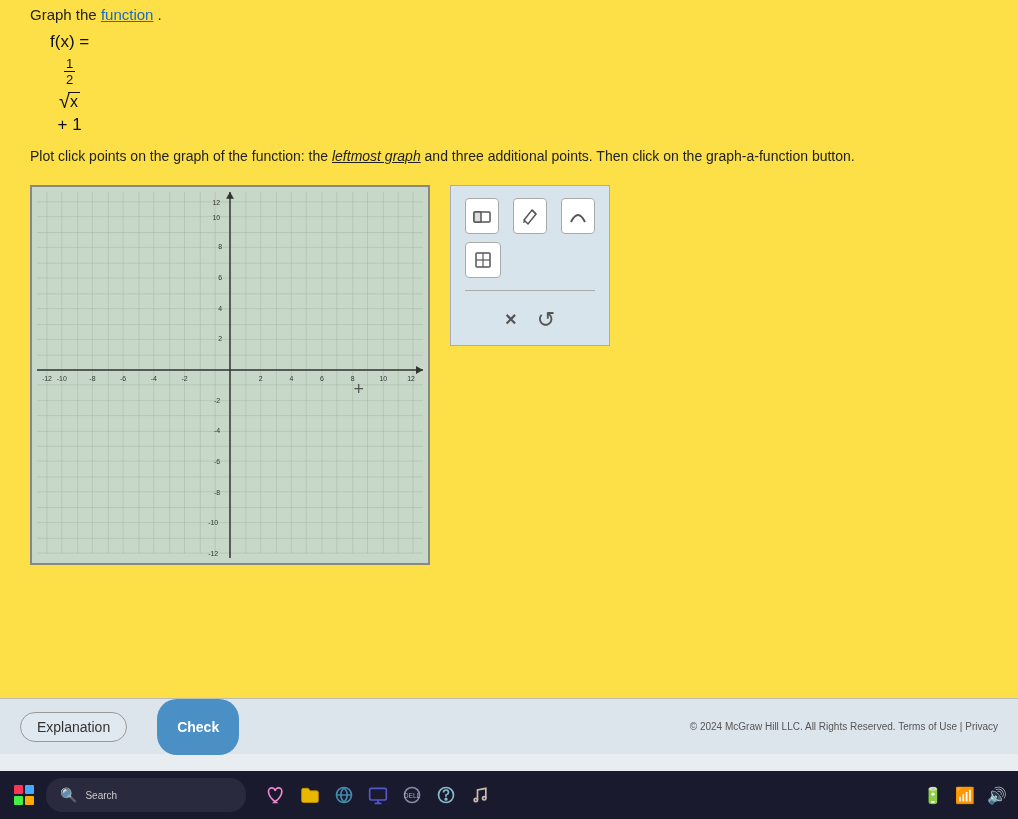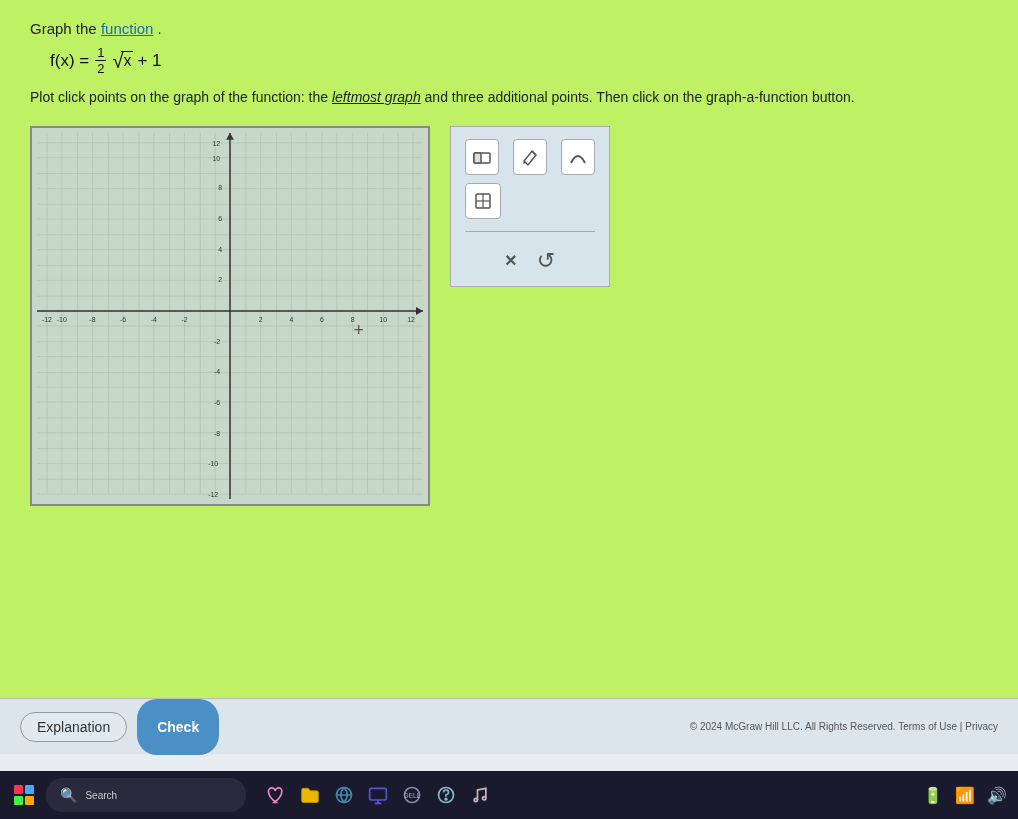--- a/index.html
+++ b/index.html
@@ -7,24 +7,24 @@
       width: 1018px;
       height: 819px;
       background: #e8edf2;
       font-family: Arial, sans-serif;
       overflow: hidden;
       position: relative;
     }
 
     
     .main-content {
-      background: #bef264;
+      background: #fde047;
       width: 100%;
       height: 750px;
-      padding: 20px 30px;
+      padding: 6px 30px;
       position: relative;
     }
 
     .question-text {
       font-size: 15px;
       color: #222;
       margin-bottom: 8px;
     }
 
     .underline { text-decoration: underline; }
@@ -129,21 +129,21 @@
       position: absolute;
       bottom: 65px;
       left: 0;
       right: 0;
       height: 56px;
       background: #dce4ec;
       border-top: 1px solid #bbb;
       display: flex;
       align-items: center;
       padding: 0 20px;
-      gap: 10px;
+      gap: 30px;
     }
 
     .btn-explanation {
       background: #e0e8f0;
       border: 1px solid #999;
       border-radius: 20px;
       padding: 6px 16px;
       font-size: 14px;
       cursor: pointer;
       color: #333;
@@ -256,20 +256,21 @@
       color: #ccc;
       cursor: pointer;
     }
 
     
     .formula-math {
       display: inline-flex;
       align-items: center;
       gap: 4px;
       font-size: 17px;
+      flex-direction: column;
     }
     .fraction {
       display: inline-flex;
       flex-direction: column;
       align-items: center;
       vertical-align: middle;
       margin: 0 2px;
     }
     .fraction-num { font-size: 13px; border-bottom: 1.5px solid #111; padding: 0 2px; }
     .fraction-den { font-size: 13px; padding: 0 2px; }

